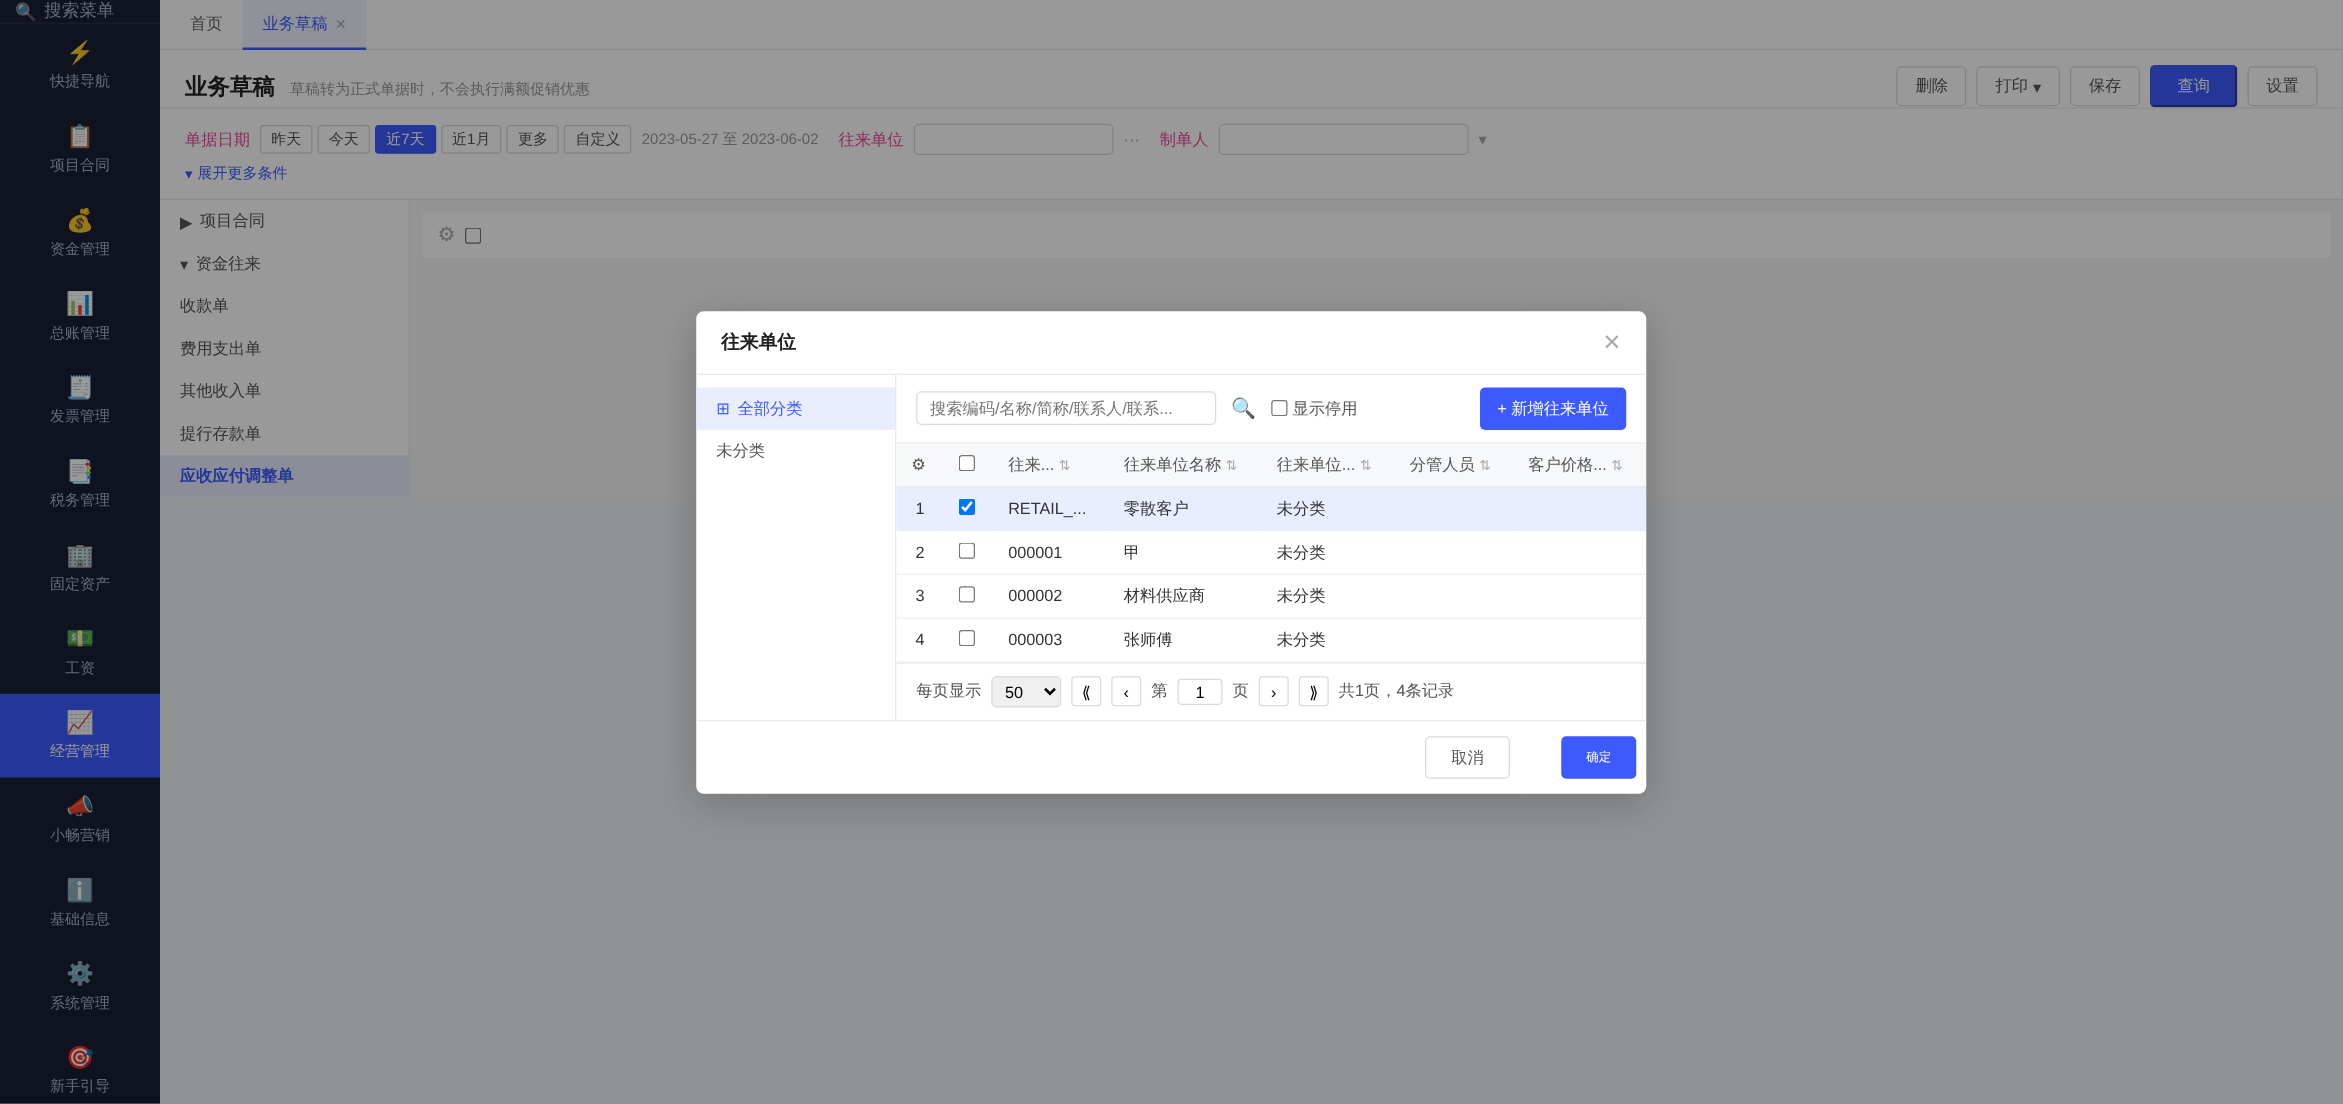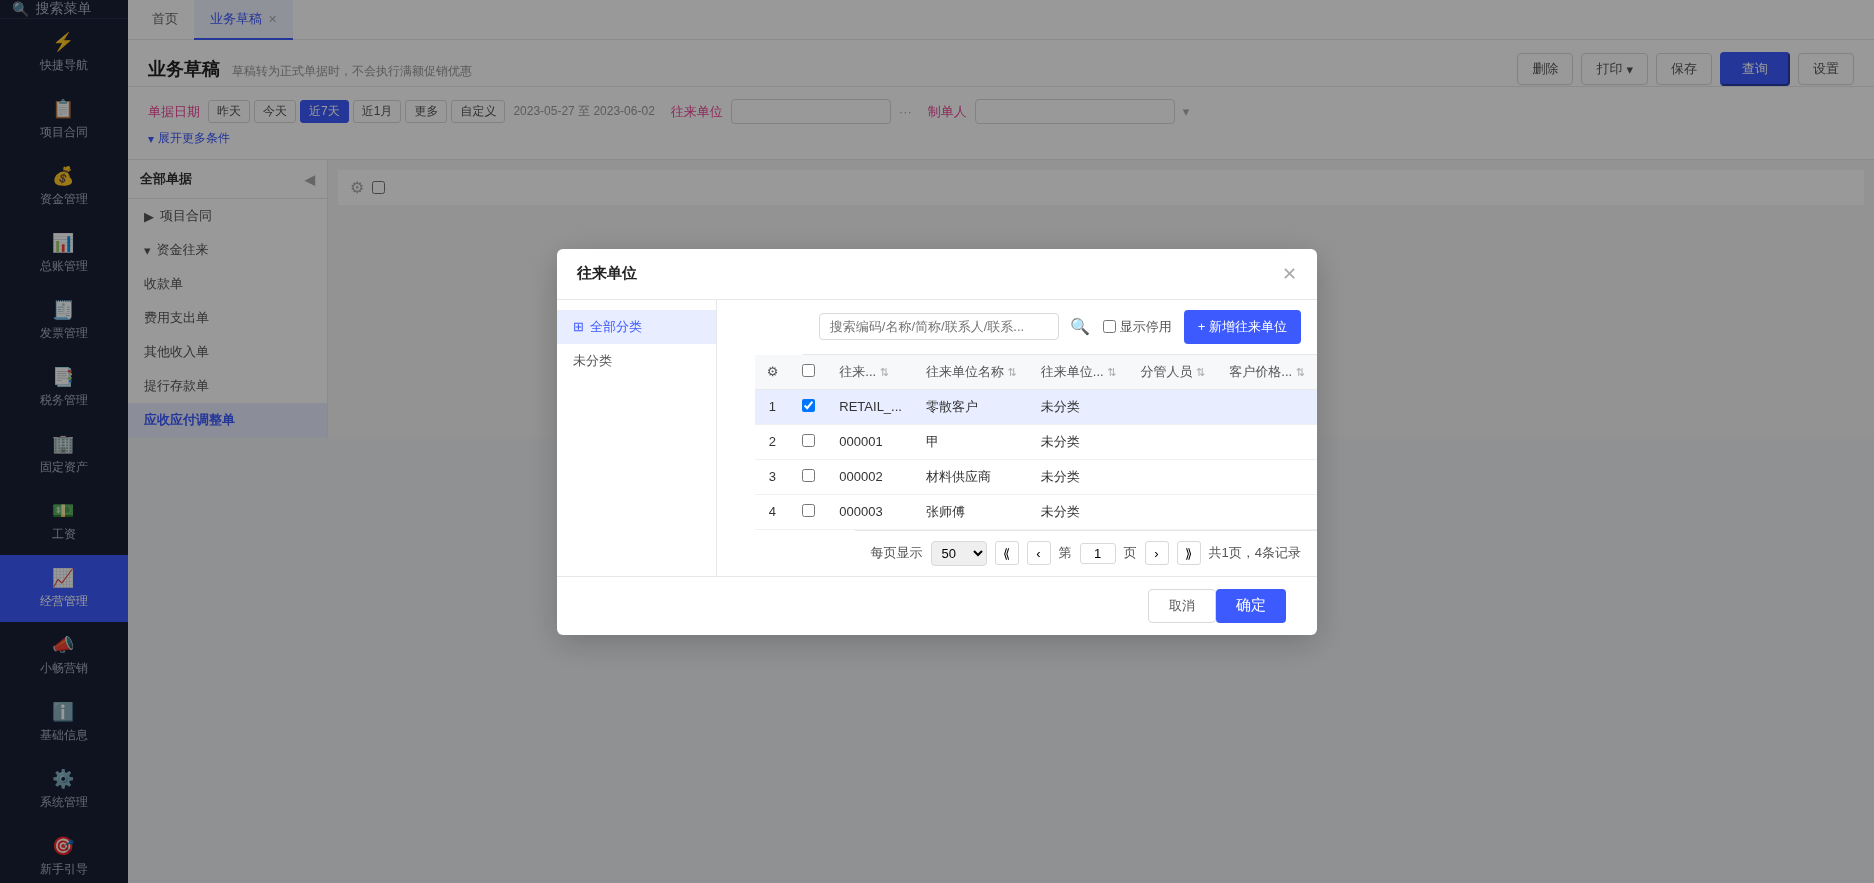--- a/index.html
+++ b/index.html
@@ -302,21 +302,20 @@
     .modal-left-item.has-icon {
       display: flex;
       align-items: center;
       gap: 6px;
     }
     .modal-right {
       flex: 1;
       display: flex;
       flex-direction: column;
       overflow: hidden;
-      align-items: flex-end;
     }
     .modal-search-bar {
       display: flex;
       align-items: center;
       padding: 10px 16px;
       gap: 12px;
       border-bottom: 1px solid #e8e8e8;
     }
     .modal-search-input {
       border: 1px solid #d9d9d9;
@@ -411,42 +410,44 @@
     }
     .page-input {
       width: 36px;
       border: 1px solid #d9d9d9;
       border-radius: 3px;
       text-align: center;
       padding: 2px;
       font-size: 13px;
     }
     .modal-footer {
-      padding: 12px 31px;
+      padding: 12px 8px;
       display: flex;
       justify-content: flex-end;
+      gap: 10px;
       border-top: 1px solid #e8e8e8;
     }
     .btn-cancel {
       padding: 7px 20px;
       border: 1px solid #d9d9d9;
       border-radius: 4px;
       background: #fff;
       font-size: 13px;
       cursor: pointer;
       color: #555;
     }
     .btn-confirm {
       padding: 7px 20px;
       background: #3d5afe;
       color: #fff;
       border: none;
       border-radius: 4px;
-      font-size: 15px;
-      cursor: pointer;
+      font-size: 10px;
+      cursor: pointer;
+      margin-left: 31px;
     }
 
     
     ::-webkit-scrollbar { width: 6px; height: 6px; }
     ::-webkit-scrollbar-thumb { background: #ccc; border-radius: 3px; }
     .date-range-text {
       font-size: 12px;
       color: #999;
     }
   </style>
@@ -571,24 +572,20 @@
       </div>
       <div class="expand-more">
         <span>▾</span>
         <span>展开更多条件</span>
       </div>
     </div>
 
     <div class="content-area">
 
       <div class="left-tree">
-        <div class="tree-header">
-          <span>全部单据</span>
-          <span style="color:#aaa;cursor:pointer">◀</span>
-        </div>
         <div class="tree-item">
           <span>▶</span>
           <span>项目合同</span>
         </div>
         <div class="tree-item">
           <span>▾</span>
           <span>资金往来</span>
         </div>
         <div class="tree-item tree-indent">
           <span>收款单</span>

